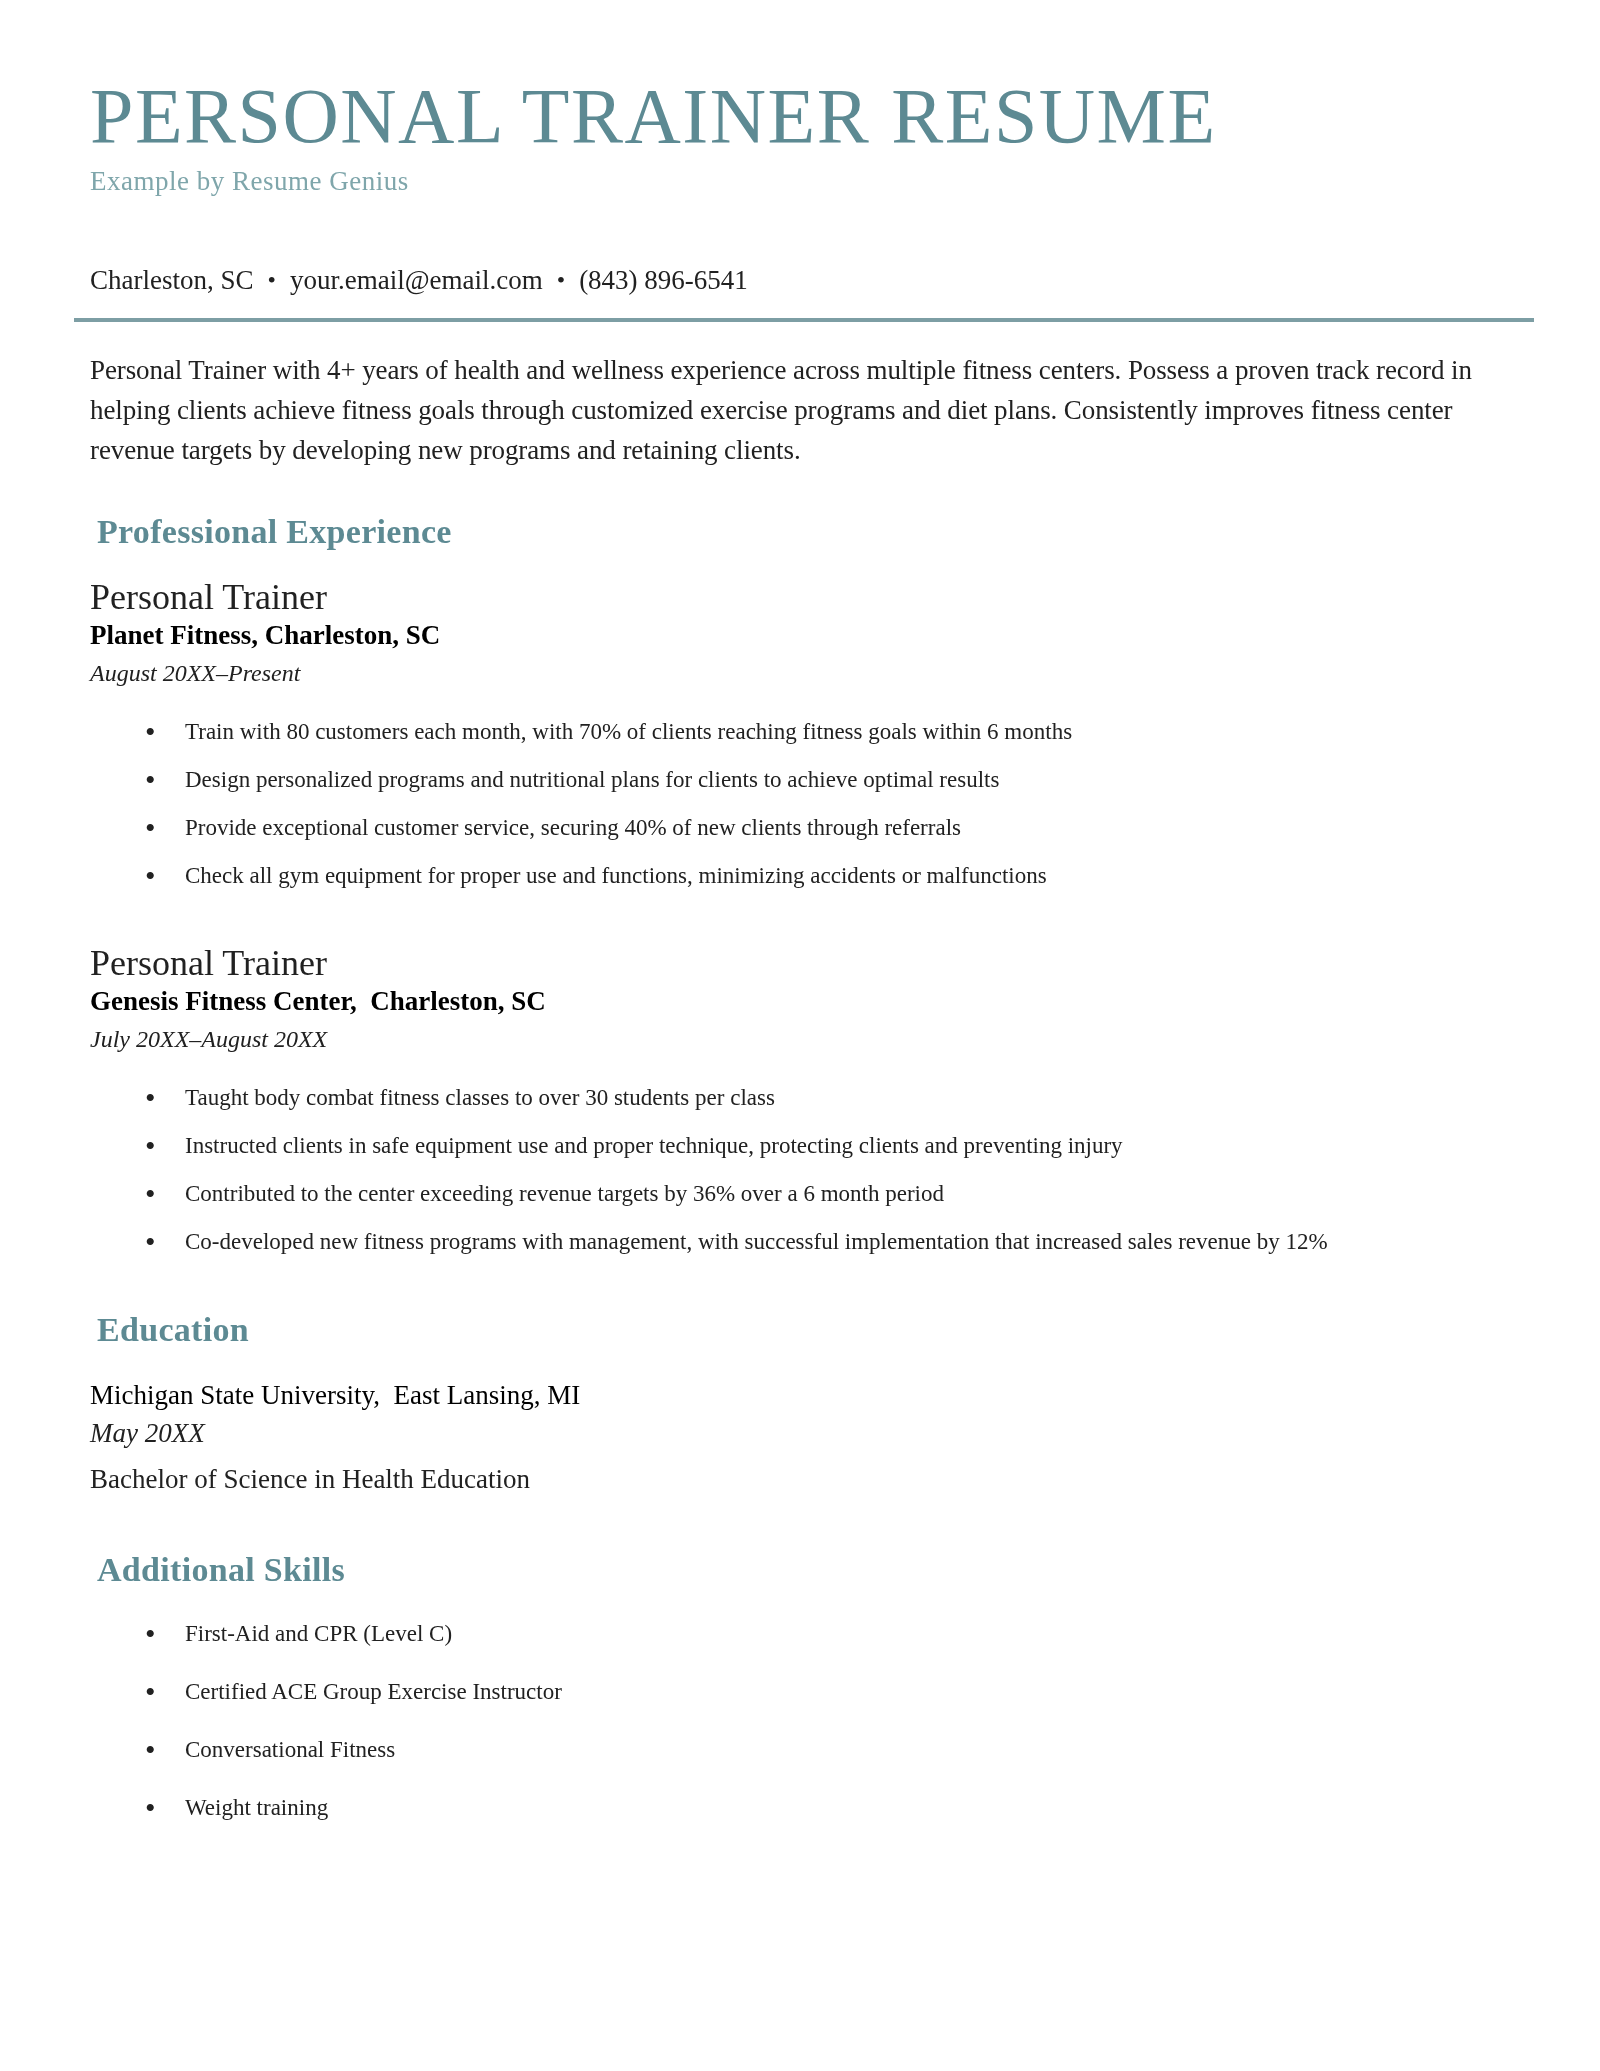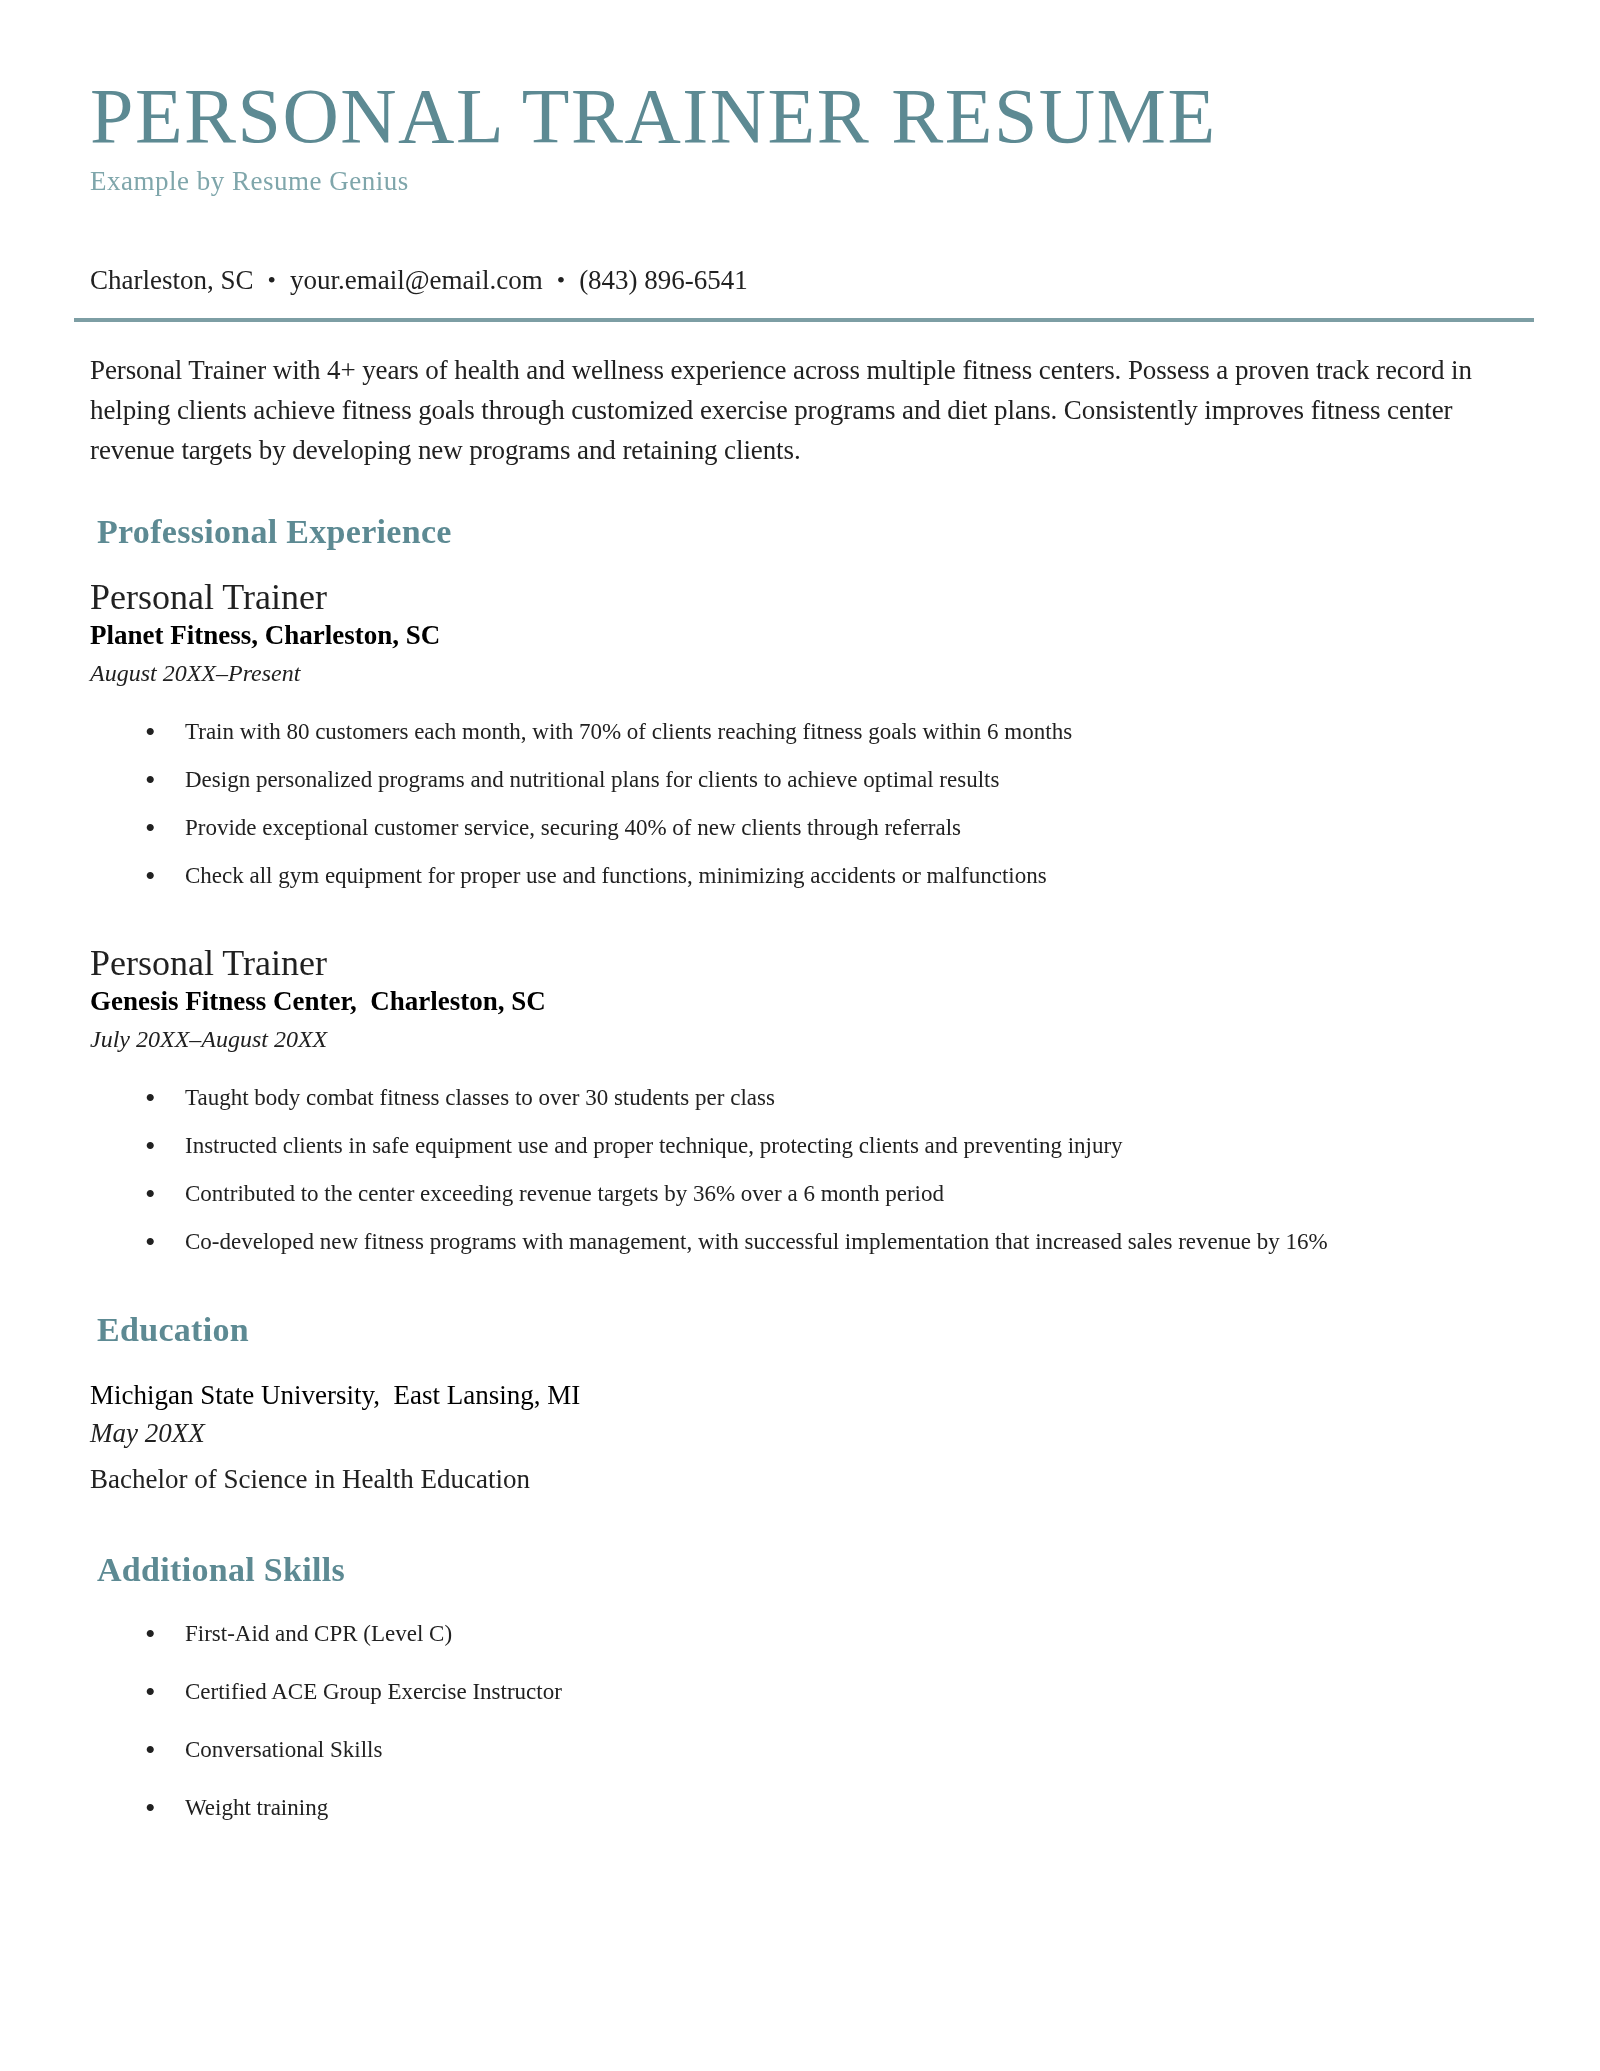--- a/index.html
+++ b/index.html
@@ -129,35 +129,35 @@
   </div>
 
   <div class="job second">
     <div class="job-title">Personal Trainer</div>
     <div class="job-company">Genesis Fitness Center,&nbsp; Charleston, SC</div>
     <div class="job-dates">July 20XX–August 20XX</div>
     <ul class="bullets">
       <li>Taught body combat fitness classes to over 30 students per class</li>
       <li>Instructed clients in safe equipment use and proper technique, protecting clients and preventing injury</li>
       <li>Contributed to the center exceeding revenue targets by 36% over a 6 month period</li>
-      <li>Co-developed new fitness programs with management, with successful implementation that increased sales revenue by 16%</li>
+      <li>Co-developed new fitness programs with management, with successful implementation that increased sales revenue by 12%</li>
     </ul>
   </div>
 
   <h2 class="section-heading education">Education</h2>
 
   <div class="edu-block">
     <div class="edu-school">Michigan State University,&nbsp; East Lansing, MI</div>
     <div class="edu-date">May 20XX</div>
     <div class="edu-degree">Bachelor of Science in Health Education</div>
   </div>
 
   <h2 class="section-heading skills">Additional Skills</h2>
 
   <ul class="bullets skills-list">
     <li>First-Aid and CPR (Level C)</li>
     <li>Certified ACE Group Exercise Instructor</li>
-    <li>Conversational Skills</li>
+    <li>Conversational Fitness</li>
     <li>Weight training</li>
     <li>Active listening</li>
   </ul>
 
 </div>
 
 </body></html>

